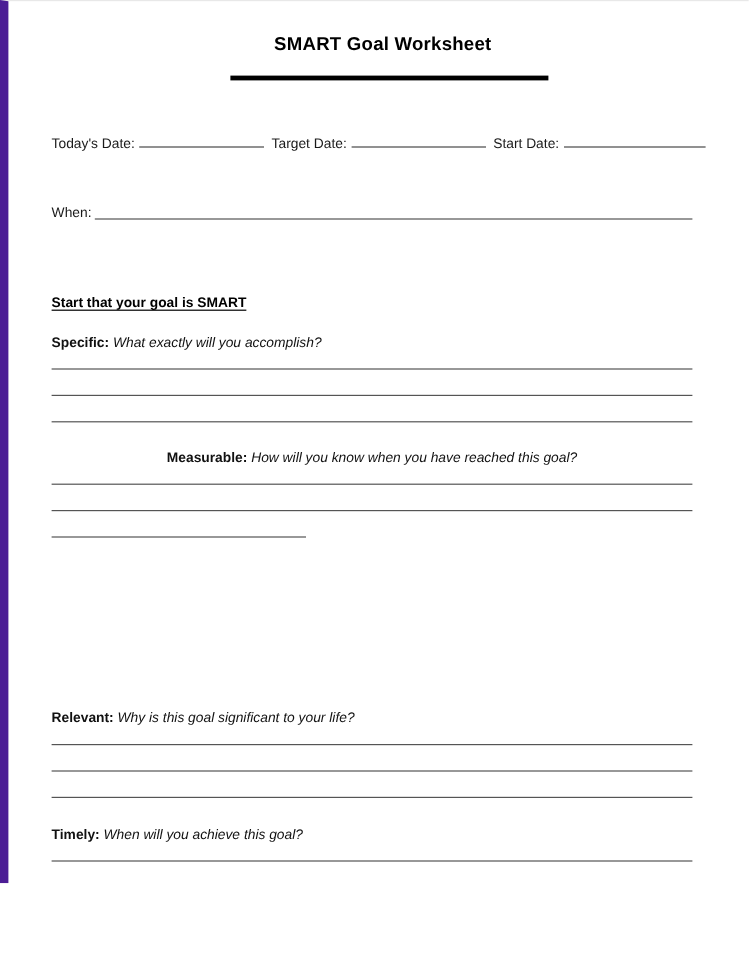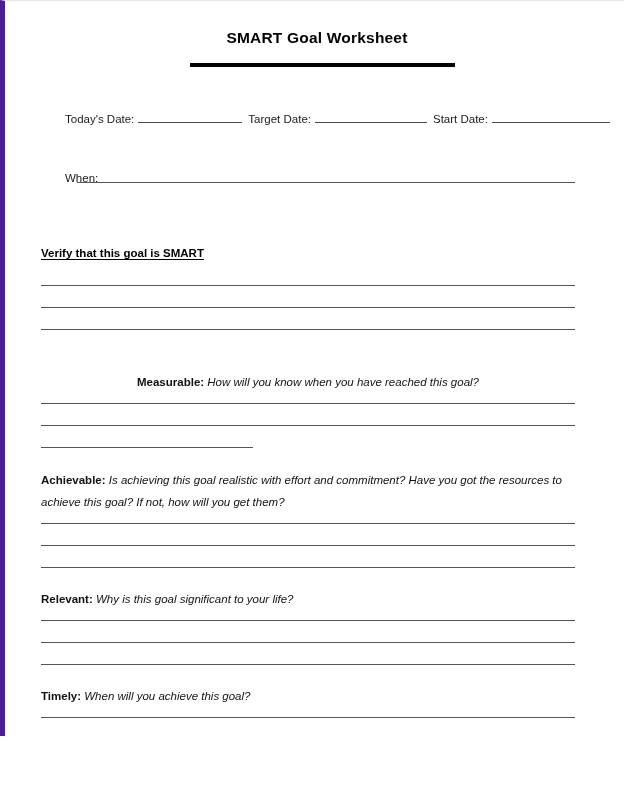--- a/index.html
+++ b/index.html
@@ -11,21 +11,21 @@
     font-family: "Liberation Sans", sans-serif;
     color: #000000;
   }
   .page {
     position: relative;
     width: 624px;
     height: 736px;
     background: #ffffff;
     box-sizing: border-box;
     border-top: 1px solid #e8e8e8;
-    border-left: 5px solid #4c1d95;
+    border-left: 7px solid #4c1d95;
     overflow: hidden;
   }
 
   
   .title-block {
     position: absolute;
     top: 28px;
     left: 0;
     width: 624px;
     text-align: center;
@@ -47,21 +47,20 @@
   }
 
   
   .field-row {
     position: absolute;
     left: 36px;
     font-size: 11.5px;
     line-height: 1.25;
     white-space: nowrap;
     color: #1a1a1a;
-    margin-left: 24px;
   }
   .row-dates   { top: 110px; }
   .row-achieved{ top: 141px; }
   .row-goal    { top: 170px; }
 
   .field-label {
     font-size: 11.5px;
   }
   .fill {
     display: inline-block;
@@ -144,53 +143,46 @@
   <div class="field-row row-dates">
     <span class="field-label">Today's Date:</span><span class="fill fill-sm"></span><span class="field-label">Target Date:</span><span class="fill fill-md"></span><span class="field-label">Start Date:</span><span class="fill fill-lg"></span>
   </div>
 
 
   <div class="field-row row-goal">
     <span class="field-label">When:</span>
   </div>
   <div class="goal-rule"></div>
 
-  <div class="verify-heading">Verify that this goal is SMART</div>
+  <div class="verify-heading">Start that your goal is SMART</div>
 
   <div class="section sec-specific">
+    <p class="prompt">
+      <span class="key">Specific:</span>
+      <span class="q">What exactly will you accomplish?</span>
+    </p>
     <div class="lines">
       <div class="rule full"></div>
       <div class="rule full"></div>
       <div class="rule full"></div>
     </div>
   </div>
 
   <div class="section sec-measurable">
     <p class="prompt">
       <span class="key">Measurable:</span>
       <span class="q">How will you know when you have reached this goal?</span>
     </p>
     <div class="lines">
       <div class="rule full"></div>
       <div class="rule full"></div>
       <div class="rule short"></div>
     </div>
   </div>
 
-  <div class="section sec-achievable">
-    <p class="prompt">
-      <span class="key">Achievable:</span>
-      <span class="q">Is achieving this goal realistic with effort and commitment? Have you got the resources to achieve this goal? If not, how will you get them?</span>
-    </p>
-    <div class="lines">
-      <div class="rule full"></div>
-      <div class="rule full"></div>
-      <div class="rule full"></div>
-    </div>
-  </div>
 
   <div class="section sec-timely">
     <p class="prompt">
       <span class="key">Timely:</span>
       <span class="q">When will you achieve this goal?</span>
     </p>
     <div class="lines">
       <div class="rule full"></div>
       <div class="rule full"></div>
       <div class="rule full"></div>

